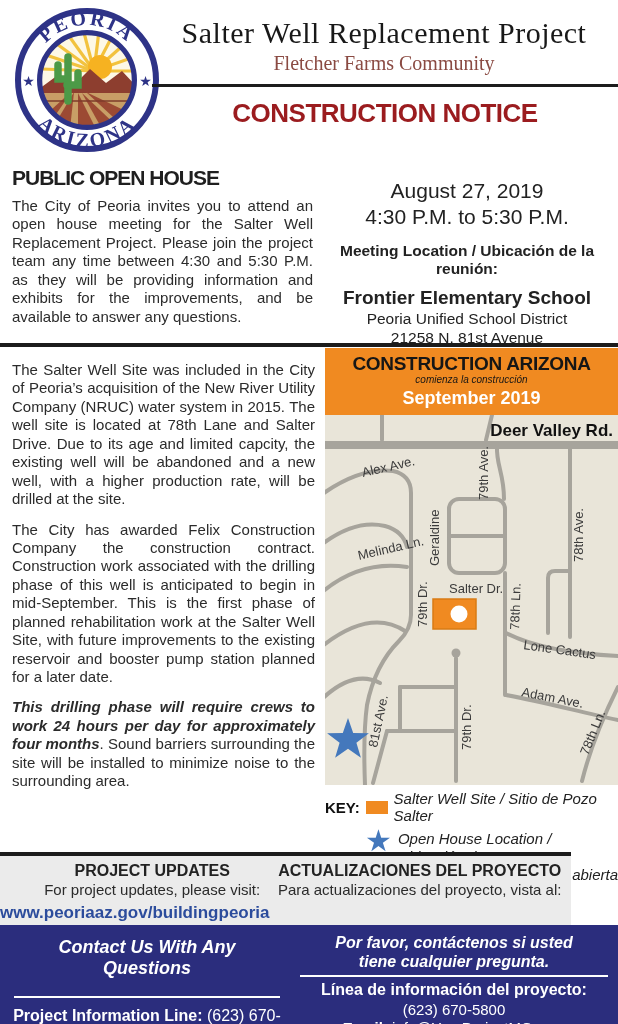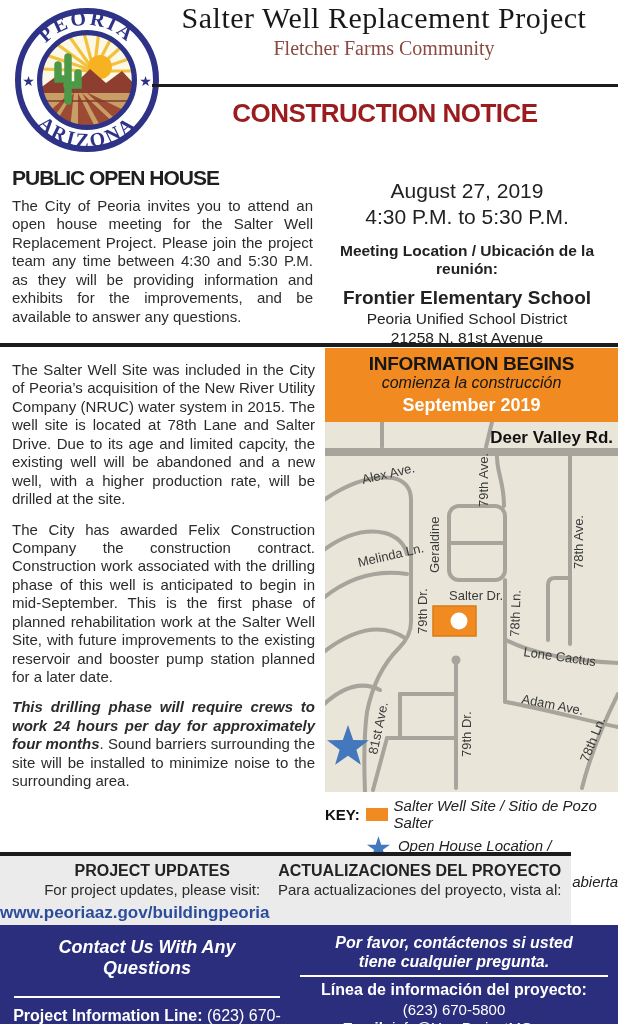--- a/index.html
+++ b/index.html
@@ -2,21 +2,21 @@
 <html><head>
 <meta charset="utf-8">
 <style>
   * { margin:0; padding:0; box-sizing:border-box; }
   html,body { background:#fff; }
   body { font-family:"Liberation Sans", sans-serif; color:#262626; }
   #page { position:relative; width:618px; height:1024px; background:#fff; overflow:hidden; }
 
   
   #logo { position:absolute; left:12px; top:4px; width:150px; height:152px; }
-  .title-block { position:absolute; left:152px; right:2px; top:1px; text-align:center; }
+  .title-block { position:absolute; left:152px; right:2px; top:16px; text-align:center; }
   .main-title { font-family:"Liberation Serif", serif; font-size:30px; color:#181818; letter-spacing:.5px; }
   .sub-title  { font-family:"Liberation Serif", serif; font-size:20px; color:#8a4a42; margin-top:2px; }
   .header-rule { position:absolute; left:152px; right:0; top:84px; height:3px; background:#1c1c1c; }
   .notice { position:absolute; left:152px; right:0; top:98px; text-align:center;
             font-size:26px; font-weight:bold; color:#9b1c1f; letter-spacing:-0.5px; }
 
   
   .oh-left { position:absolute; left:12px; top:166px; width:301px; }
   .h-big { font-size:21px; font-weight:bold; color:#1f1f1f; letter-spacing:-1px; }
   .body-p { font-size:15px; line-height:1.23; text-align:justify; color:#2b2b2b; margin-top:7px; }
@@ -30,21 +30,21 @@
   
   .pi-left { position:absolute; left:12px; top:352px; width:303px; }
   .pi-left .body-p { margin-top:9px; }
   .pi-left .body-p + .body-p { margin-top:12px; }
   .bi { font-weight:bold; font-style:italic; }
 
   
   .map-col { position:absolute; left:325px; top:348px; width:293px; }
   .banner { background:#f08a21; text-align:center; padding:5px 0 6px; }
   .banner-title { font-size:19px; font-weight:bold; color:#161616; letter-spacing:-0.3px; }
-  .banner-sub { font-size:16px; font-style:italic; color:#161616; margin-top:-1px; }
+  .banner-sub { font-size:10px; font-style:italic; color:#161616; margin-top:-1px; }
   .banner-date { font-size:18px; font-weight:bold; color:#fff; margin-top:3px; }
   .map-svg { display:block; width:293px; height:370px; }
   .map-key { margin-top:5px; }
   .key-row1 { display:flex; align-items:center; gap:6px; font-size:15px; }
   .key-label { font-weight:bold; color:#111; }
   .key-swatch { width:24px; height:13px; background:#f08a21; display:inline-block; }
   .key-italic { font-style:italic; color:#222; }
   .key-row2 { display:flex; align-items:flex-start; gap:6px; margin-top:6px; padding-left:40px; }
   .key-star { color:#4478bc; font-size:30px; line-height:22px; }
   .key-lines { font-style:italic; font-size:15px; color:#222; line-height:1.2; }
@@ -165,21 +165,21 @@
   <div class="divider"></div>
 
   <div class="pi-left">
     <p class="body-p">The Salter Well Site was included in the City of Peoria’s acquisition of the New River Utility Company (NRUC) water system in 2015. The well site is located at 78th Lane and Salter Drive. Due to its age and limited capcity, the existing well will be abandoned and a new well, with a higher production rate, will be drilled at the site.</p>
     <p class="body-p">The City has awarded Felix Construction Company the construction contract. Construction work associated with the drilling phase of this well is anticipated to begin in mid-September. This is the first phase of planned rehabilitation work at the Salter Well Site, with future improvements to the existing reservoir and booster pump station planned for a later date.</p>
     <p class="body-p"><span class="bi">This drilling phase will require crews to work 24 hours per day for approximately four months</span><span>. Sound barriers surrounding the site will be installed to minimize noise to the surrounding area.</span></p>
   </div>
 
   <div class="map-col">
     <div class="banner">
-      <div class="banner-title">INFORMATION BEGINS</div>
+      <div class="banner-title">CONSTRUCTION ARIZONA</div>
       <div class="banner-sub">comienza la construcción</div>
       <div class="banner-date">September 2019</div>
     </div>
 
     <svg class="map-svg" viewBox="0 0 293 370">
       <rect width="293" height="370" fill="#e9e5d9"></rect>
       <g stroke="#a7a49c" fill="none" stroke-linecap="round">
 
         <path d="M0,30 H293" stroke-width="8"></path>
 

